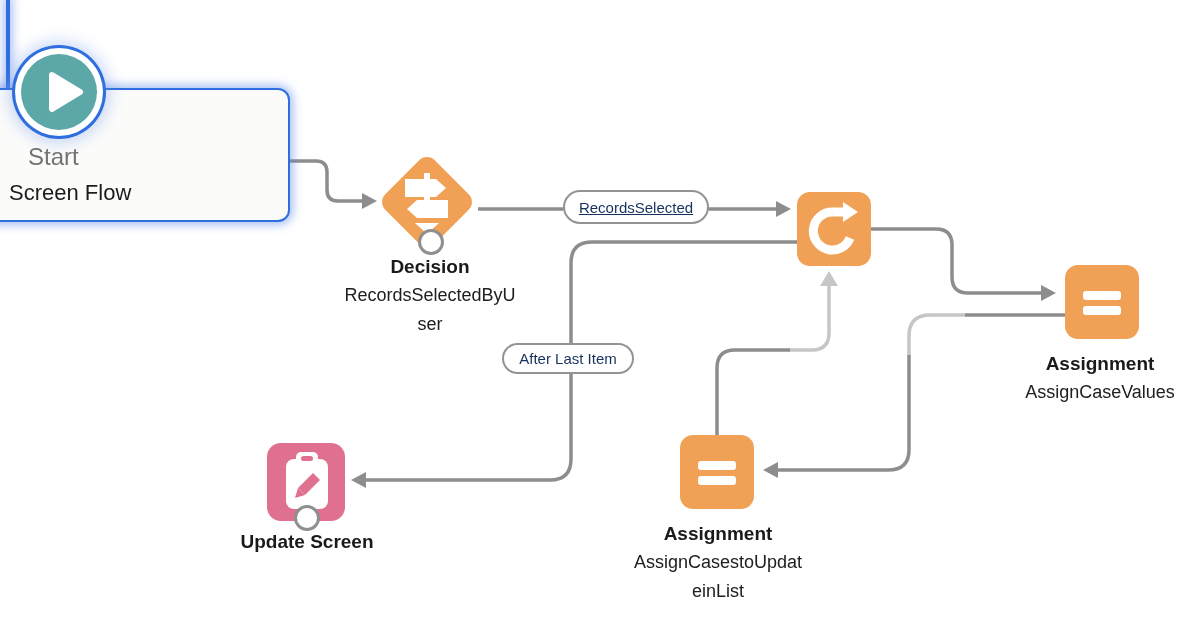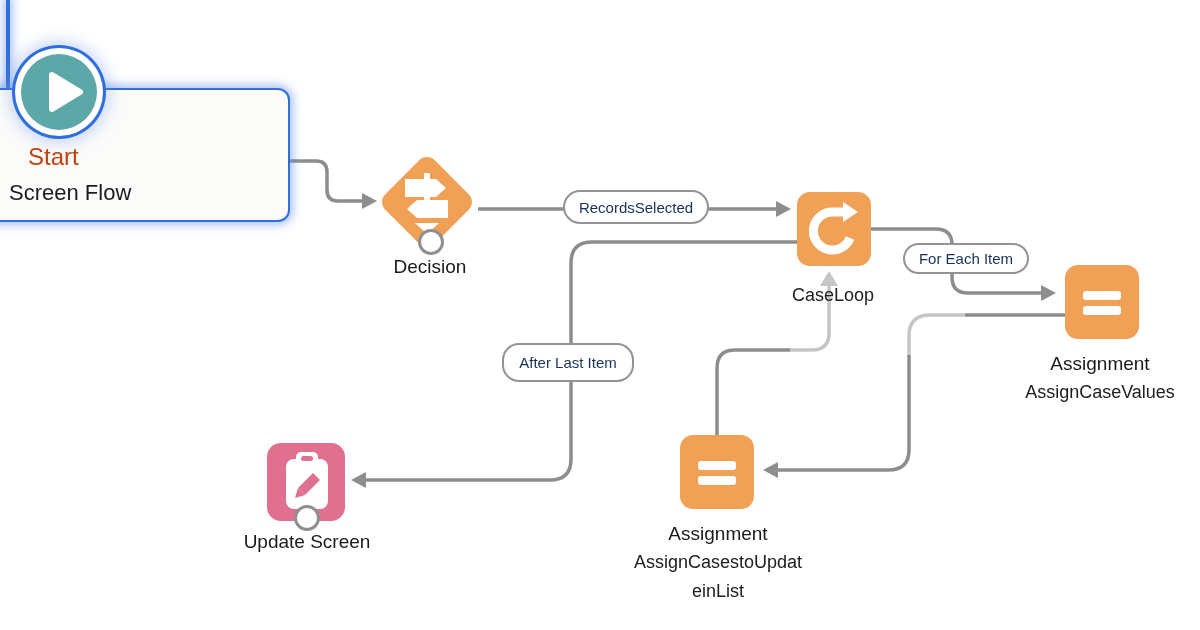--- a/index.html
+++ b/index.html
@@ -36,25 +36,25 @@
     position:absolute;left:6px;top:0;width:3.5px;height:90px;
     background:var(--selection-blue,#2e6ede);
     box-shadow:0 0 8px 3px rgba(96,140,235,.5);z-index:2;
   }
   .start-circle{
     position:absolute;left:21px;top:54px;width:76px;height:76px;border-radius:50%;
     background:var(--start-teal,#5ca7a7);
     box-shadow:0 0 0 6px #fff,0 0 0 9px var(--selection-blue,#2e6ede),0 0 16px 12px rgba(110,150,235,.40);
     z-index:3;display:flex;align-items:center;justify-content:center;
   }
-  .start-title{position:absolute;left:28px;top:143px;font-size:24px;color:#c2410c;z-index:3;}
+  .start-title{position:absolute;left:28px;top:143px;font-size:24px;color:#737373;z-index:3;}
   .start-sub{position:absolute;left:0px;top:180px;font-size:22px;color:#1c1c1c;z-index:3;margin-left:9px;}
   
   .node-label{position:absolute;z-index:2;text-align:center;color:#1a1a1a;}
-  .node-label .type{font-size:19px;font-weight:normal;line-height:24px;}
+  .node-label .type{font-size:19px;font-weight:bold;line-height:24px;}
   .node-label .api{font-size:18px;color:#202020;line-height:29px;word-break:break-all;margin:2px auto 0;}
   .w176{width:176px;}
   .w178{width:178px;}
   .w240{width:240px;}
   
   .pill{
     position:absolute;z-index:3;box-sizing:border-box;
     display:flex;align-items:center;justify-content:center;
     background:#fff;border:2px solid var(--pill-border-gray,#939393);border-radius:17px;
     color:var(--pill-text-navy,#16325c);font-size:15px;white-space:nowrap;
@@ -104,31 +104,31 @@
     <g fill="#fff">
       <rect x="52" y="26" width="6" height="44"></rect>
       <path d="M33,32 H64 L74,41 L64,50 H33 Z"></path>
       <path d="M76,53 H45 L35,62 L45,71 H76 Z"></path>
       <path d="M43,76 H67 L55,87 Z"></path>
     </g>
   </svg>
   <div class="port" style="left:418px;top:229px;"></div>
   <div class="node-label" style="left:320px;top:255px;width:220px;">
     <div class="type">Decision</div>
+    <div class="api w176">RecordsSelectedByUser</div>
   </div>
 
   <div class="sq orange" style="left:797px;top:192px;">
     <svg width="74" height="74" viewBox="0 0 74 74">
       <path d="M36,20 A19,19 0 1 0 53,46" fill="none" stroke="#fff" stroke-width="9"></path>
       <rect x="36" y="15.5" width="11" height="9" fill="#fff"></rect>
       <polygon points="46,10 61,20 46,30" fill="#fff"></polygon>
     </svg>
   </div>
   <div class="node-label" style="left:723px;top:279px;width:220px;">
-    <div class="api">CaseLoop</div>
   </div>
 
   <div class="sq orange" style="left:1065px;top:265px;">
     <svg width="74" height="74" viewBox="0 0 74 74">
       <rect x="18" y="26" width="38" height="9" rx="3" fill="#fff"></rect>
       <rect x="18" y="41" width="38" height="9" rx="3" fill="#fff"></rect>
     </svg>
   </div>
   <div class="node-label" style="left:980px;top:352px;width:240px;">
     <div class="type">Assignment</div>
@@ -155,17 +155,16 @@
         <polygon points="46,30 53,37 38,52 31,45"></polygon>
         <polygon points="31,45 38,52 28,55"></polygon>
       </g>
     </svg>
   </div>
   <div class="port" style="left:294px;top:505px;"></div>
   <div class="node-label" style="left:197px;top:530px;width:220px;">
     <div class="type">Update Screen</div>
   </div>
 
-  <div class="pill" style="left:563px;top:190px;width:146px;height:34px;">RecordsSelected</div>
-  <div class="pill" style="left:903px;top:243px;width:126px;height:31px;">For Each Item</div>
-  <div class="pill" style="left:502px;top:343px;width:132px;height:39px;">After Last Item</div>
+  <div class="pill" style="left:563px;top:190px;width:146px;height:34px;text-decoration:underline;">RecordsSelected</div>
+  <div class="pill" style="left:502px;top:343px;width:132px;height:31px;">After Last Item</div>
 
 </div>
 
 </body></html>

